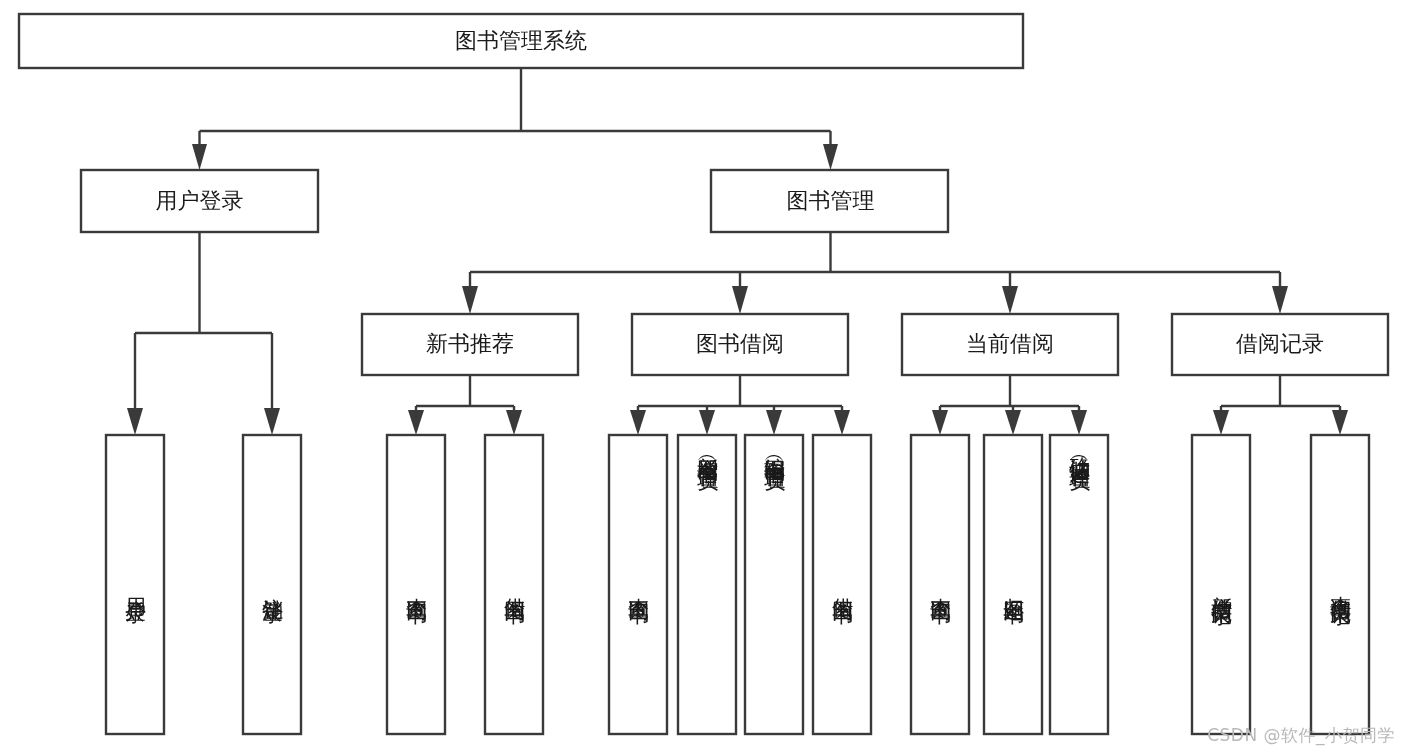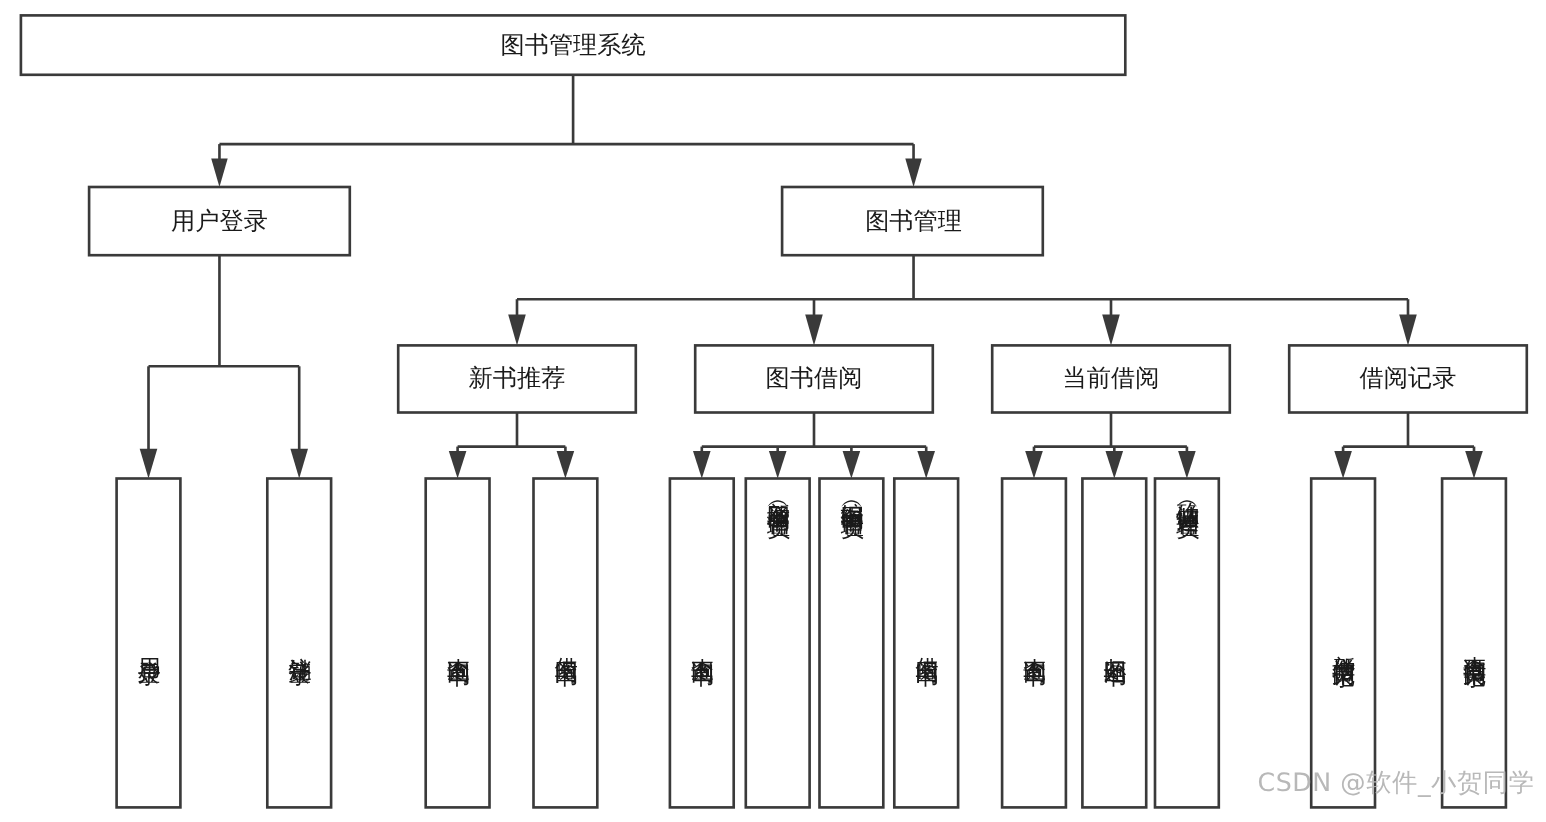--- a/index.html
+++ b/index.html
@@ -63,23 +63,23 @@
     font-size: 21px;
     line-height: 1.12;
     letter-spacing: 2px;
     color: #1a1a1a;
     white-space: nowrap;
     text-align: center;
   }
   .watermark {
     position: absolute;
     right: 10px;
-    bottom: 20px;
-    font-family: "DejaVu Sans", "Liberation Sans", sans-serif;
-    font-size: 23px;
+    bottom: 0;
+    font-family: "DejaVu Sans", "Liberation Sans", sans-serif;
+    font-size: 17px;
     color: #b8b8b8;
     white-space: nowrap;
     letter-spacing: 0.5px;
   }
 </style>
 </head>
 <body>
 
 <div id="diagram-root">
 

